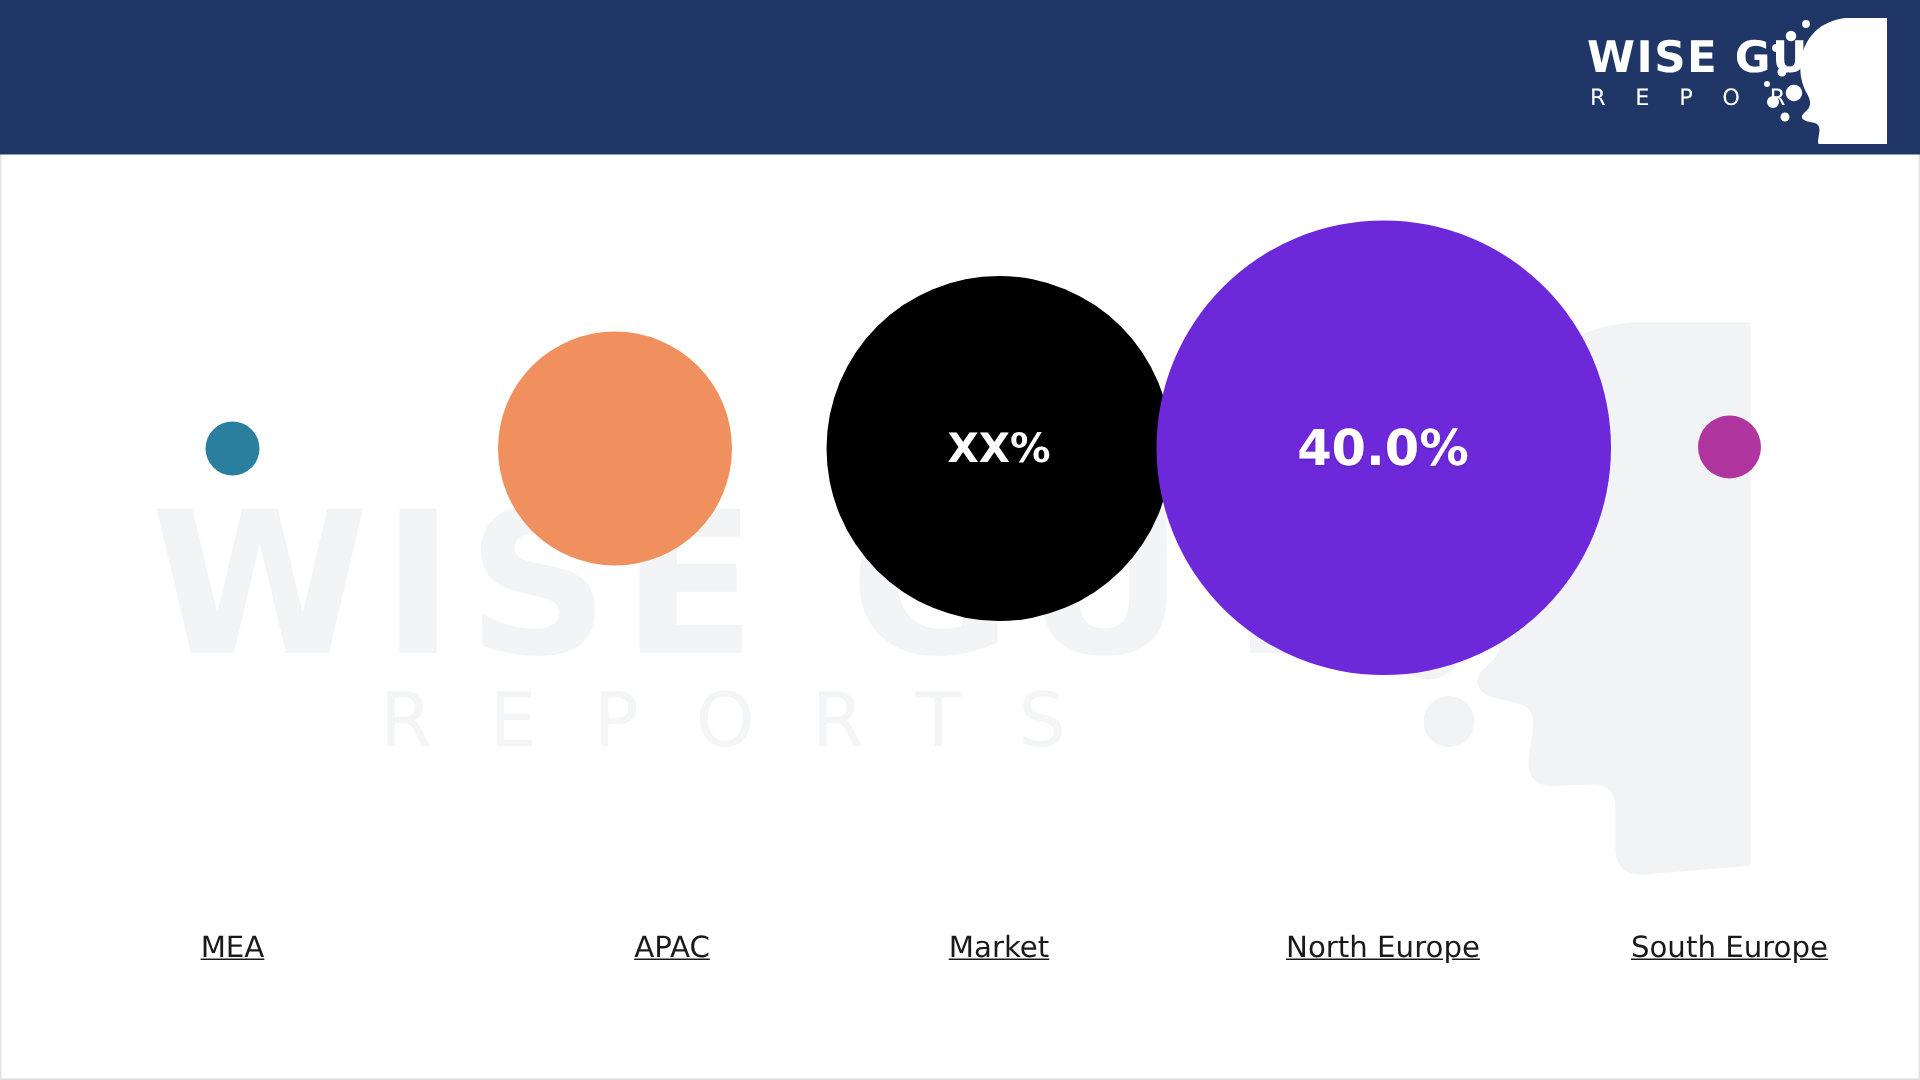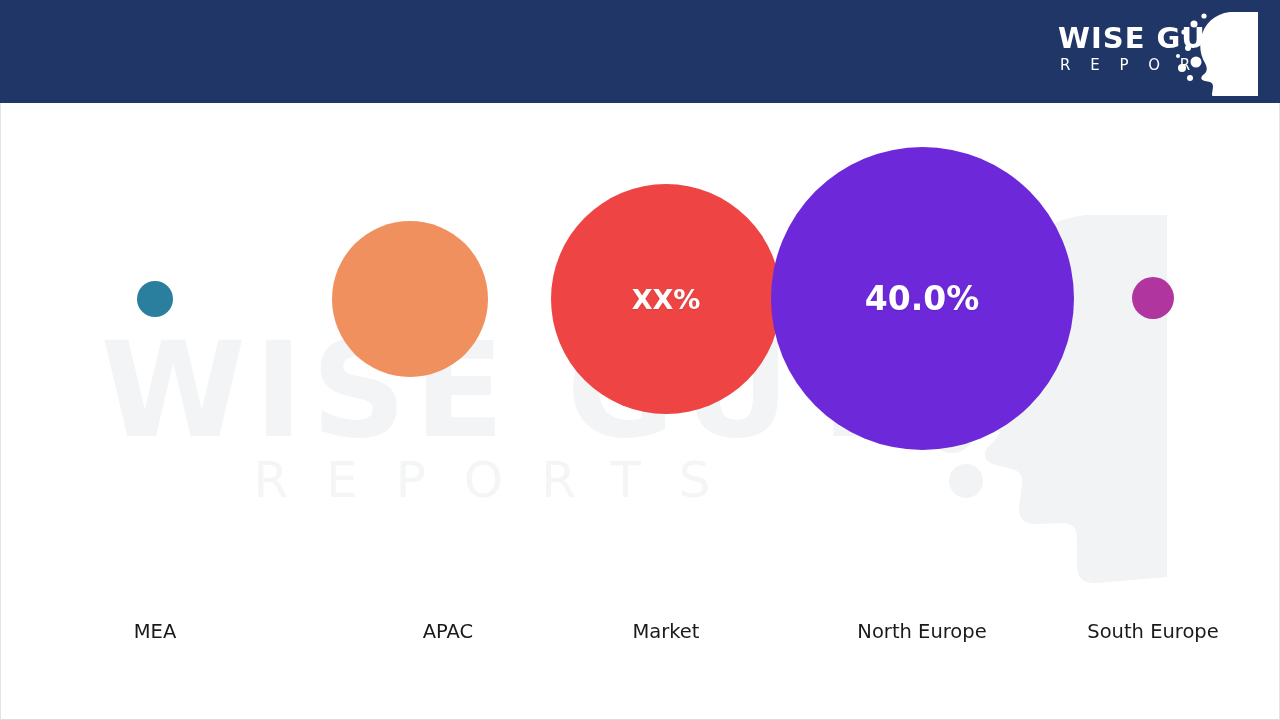--- a/index.html
+++ b/index.html
@@ -72,21 +72,21 @@
     position:absolute;border-radius:50%;
     display:flex;align-items:center;justify-content:center;
     color:#ffffff;font-weight:bold;
     text-shadow:0 1px 2px rgba(0,0,0,.10);
     white-space:nowrap;
   }
   .axis-label{
     position:absolute;top:517px;
     text-align:center;
     color:#1a1a1a;font-size:19.5px;font-weight:400;
-    white-space:nowrap;transform:translateX(-50%);
+    white-space:nowrap;transform:translateX(-50%);text-decoration:underline;
   }
 </style>
 </head>
 <body>
 
 <div id="canvas">
 
   <div class="wm-text">
     <div class="wm-wise">WISE GUY</div>
     <div class="wm-reports">REPORTS</div>
@@ -116,21 +116,21 @@
         <circle fill="#ffffff" cx="14" cy="38" r="3"></circle>
         <circle fill="#ffffff" cx="30" cy="6" r="2.6"></circle>
         <circle fill="#ffffff" cx="4" cy="46" r="2"></circle>
       </svg>
     </div>
   </div>
 
   <div class="plot">
     <div class="bubble" style="width: 36px; height: 36px; left: 136px; top: 178px; background: rgb(42, 127, 158); font-size: 0px;"></div>
     <div class="bubble" style="width: 156px; height: 156px; left: 331px; top: 118px; background: rgb(240, 144, 94); font-size: 0px;"></div>
-    <div class="bubble" style="width: 230px; height: 230px; left: 550px; top: 81px; background: #ef4444; font-size: 27px;">XX%</div>
+    <div class="bubble" style="width: 230px; height: 230px; left: 550px; top: 81px; background: #000000; font-size: 27px;">XX%</div>
     <div class="bubble" style="width: 303px; height: 303px; left: 769.5px; top: 43.5px; background: #6d28d9; font-size: 33px;">40.0%</div>
     <div class="bubble" style="width: 42px; height: 42px; left: 1131px; top: 174px; background: rgb(176, 53, 158); font-size: 0px;"></div>
 
     <div class="axis-label" style="left: 154px;">MEA</div>
     <div class="axis-label" style="left: 409px; margin-left: 38px;">APAC</div>
     <div class="axis-label" style="left: 665px;">Market</div>
     <div class="axis-label" style="left: 921px;">North Europe</div>
     <div class="axis-label" style="left: 1152px;">South Europe</div>
   </div>
 

